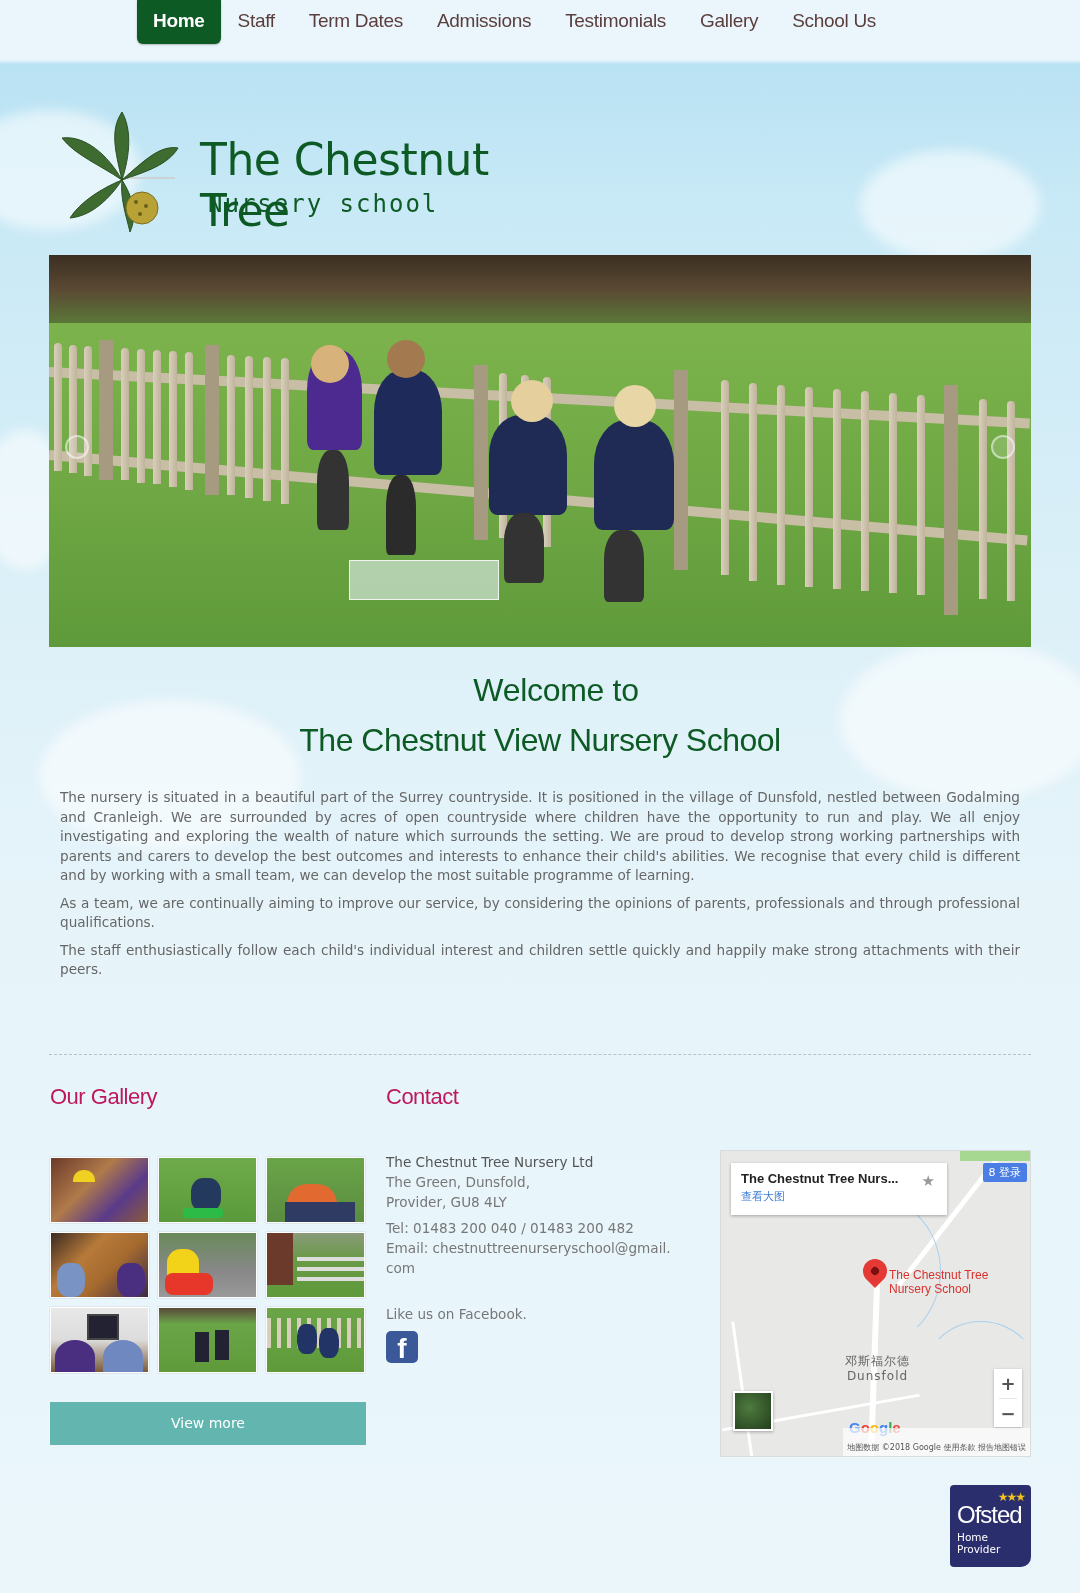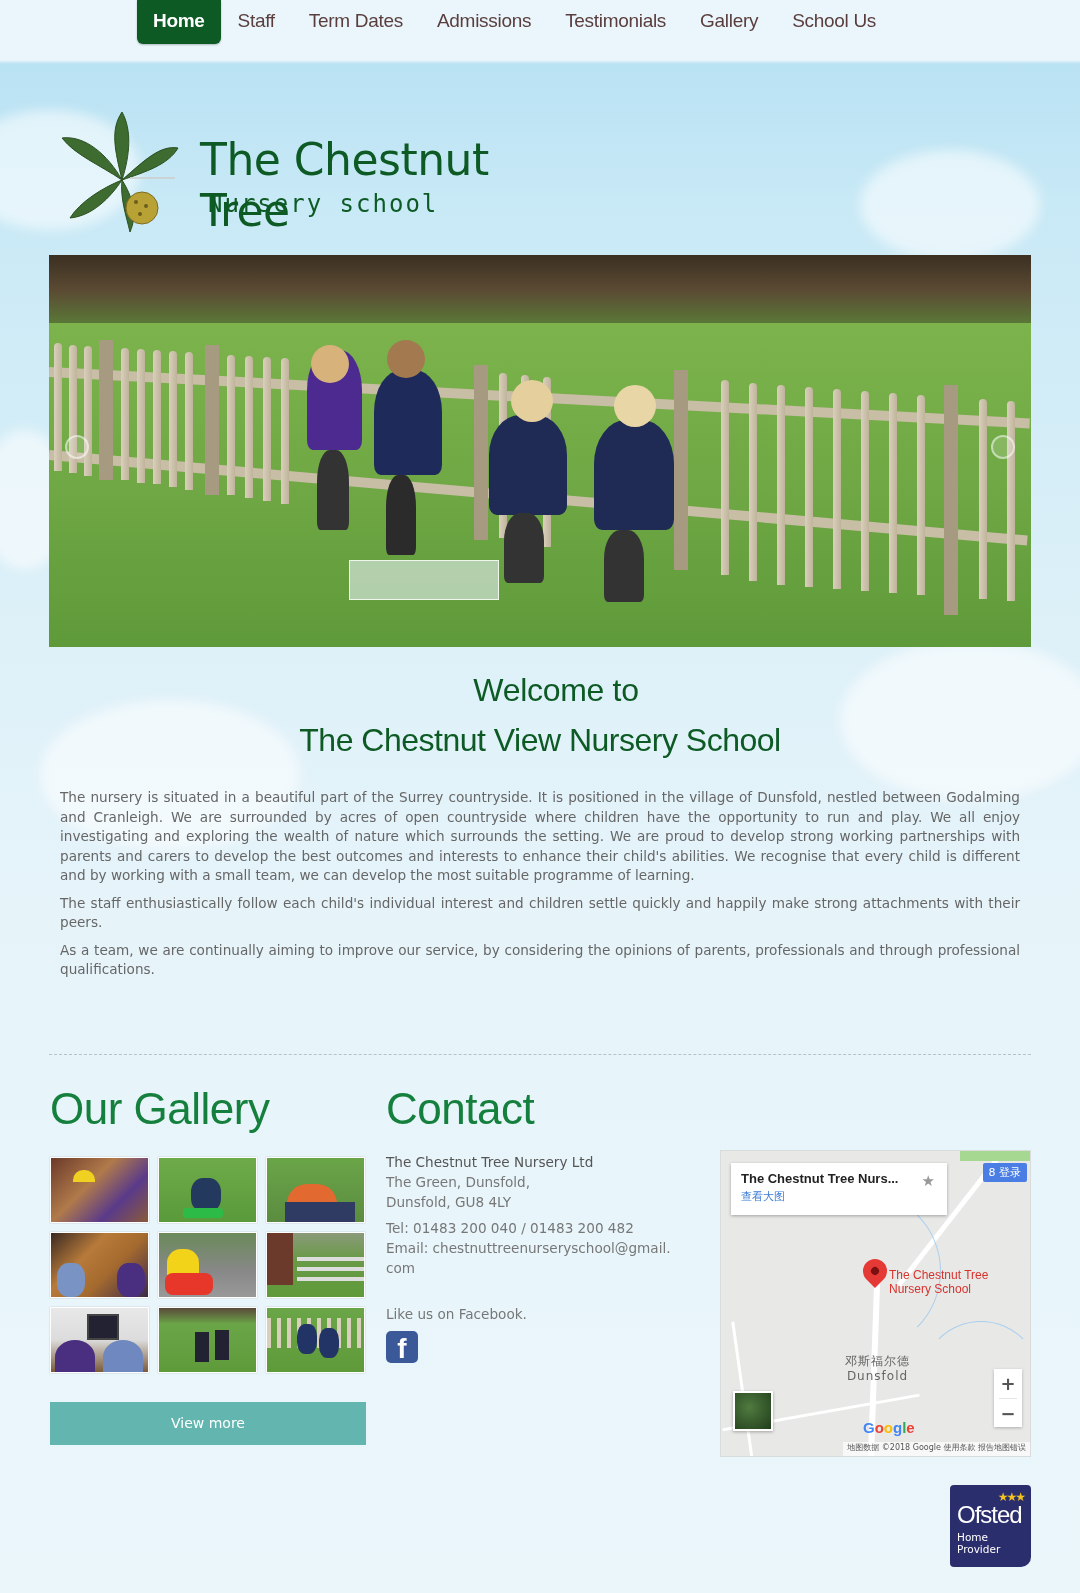--- a/index.html
+++ b/index.html
@@ -55,21 +55,21 @@
     .welcome { position: absolute; top: 665px; left: 0; width: 1080px; text-align: center; color: #0d5a25; font-family: "Liberation Sans", sans-serif; }
     .welcome .l1 { font-size: 32px; line-height: 50px; letter-spacing: -0.3px; margin-left: 32px; }
     .welcome .l2 { font-size: 32px; line-height: 50px; letter-spacing: -0.5px; }
 
     .intro { position: absolute; top: 788px; left: 60px; width: 960px; font-family: "DejaVu Sans", sans-serif; font-size: 13.6px; line-height: 19.5px; color: #666; text-align: justify; }
     .intro p { margin-bottom: 8px; }
 
     .divider { position: absolute; top: 1054px; left: 49px; width: 982px; border-top: 1px dashed #b5c3c7; }
 
     
-    .section-title { position: absolute; font-family: "Liberation Sans", sans-serif; font-size: 44px; color: #15803d; letter-spacing: -0.5px; }
+    .section-title { position: absolute; font-family: "Liberation Sans", sans-serif; font-size: 22px; color: #be185d; letter-spacing: -0.5px; }
     .gallery-grid { position: absolute; top: 1157px; left: 50px; width: 316px; display: grid; grid-template-columns: repeat(3, 99px); grid-auto-rows: 66px; column-gap: 9px; row-gap: 9px; }
     .thumb { border: 1px solid #fff; box-shadow: 0 0 1px rgba(0,0,0,0.3); cursor: pointer; position: relative; overflow: hidden; }
     .view-more { position: absolute; top: 1402px; left: 50px; width: 316px; height: 43px; background: #62b6af; color: #fff; font-size: 14px; text-align: center; line-height: 43px; cursor: pointer; font-family: "DejaVu Sans", sans-serif; }
 
     
     .contact { position: absolute; top: 1152px; left: 386px; width: 320px; font-family: "DejaVu Sans", sans-serif; font-size: 13.6px; line-height: 20px; color: #777; }
     .contact .company { color: #555; }
     .contact .gap { height: 6px; }
     .fb-icon { display: inline-block; margin-top: 7px; width: 32px; height: 32px; background: #3b5998; border-radius: 5px; color: #fff; font-family: "Liberation Sans", sans-serif; font-weight: bold; font-size: 28px; text-align: center; line-height: 36px; cursor: pointer; }
 
@@ -83,22 +83,22 @@
     .map .pin { position: absolute; left: 142px; top: 108px; width: 24px; height: 24px; background: #e53935; border-radius: 50% 50% 50% 0; transform: rotate(-45deg); cursor: pointer; }
     .map .pin::after { content: ""; position: absolute; left: 8px; top: 8px; width: 8px; height: 8px; background: #7a1010; border-radius: 50%; }
     .map .pin-label { position: absolute; left: 168px; top: 117px; color: #d8322d; font-size: 12px; line-height: 14px; font-family: "Liberation Sans", sans-serif; }
     .map .town { position: absolute; left: 124px; top: 203px; color: #666; font-size: 12px; text-align: center; letter-spacing: 1px; line-height: 15px; }
     .map .road { position: absolute; background: #fff; }
     .map .water { position: absolute; border: 1.5px solid #a9cfee; border-radius: 50%; }
     .map .zoom-ctrl { position: absolute; right: 8px; top: 218px; width: 28px; height: 58px; background: #fff; box-shadow: 0 1px 3px rgba(0,0,0,0.25); }
     .map .zoom-ctrl div { height: 29px; text-align: center; line-height: 29px; font-size: 18px; color: #555; cursor: pointer; font-weight: bold; }
     .map .zoom-ctrl .sep { height: 0; border-top: 1px solid #e5e5e5; margin: 0 5px; }
     .map .sat { position: absolute; left: 12px; top: 240px; width: 40px; height: 40px; background: radial-gradient(circle at 40% 40%, #4f7b3f, #223d1c); border: 2px solid #fff; box-shadow: 0 1px 3px rgba(0,0,0,0.3); cursor: pointer; }
-    .map .google { position: absolute; left: 128px; top: 268px; font-family: "Liberation Sans", sans-serif; font-size: 15px; font-weight: bold; margin-left: 14px; }
-    .map .footer-text { position: absolute; right: 0; bottom: 0; height: 14px; background: rgba(255,255,255,0.7); font-size: 8px; color: #555; padding: 0 4px; white-space: nowrap; }
+    .map .google { position: absolute; left: 128px; top: 268px; font-family: "Liberation Sans", sans-serif; font-size: 15px; font-weight: bold; }
+    .map .footer-text { position: absolute; right: 0; bottom: 0; height: 14px; background: rgba(255,255,255,0.7); font-size: 8px; color: #555; padding: 14px 4px; white-space: nowrap; }
 
     
     .footer { position: absolute; top: 1500px; left: 0; width: 1080px; text-align: center; font-family: "DejaVu Sans", sans-serif; font-size: 13.5px; line-height: 20px; color: #aaa; }
     .ofsted { position: absolute; top: 1485px; left: 950px; width: 81px; height: 82px; background: #2b2e6c; border-radius: 4px 4px 10px 4px; color: #fff; padding: 6px 7px; cursor: pointer; }
     .ofsted .stars { color: #f2c31c; font-size: 12px; text-align: right; letter-spacing: -2px; height: 12px; line-height: 12px; }
     .ofsted .brand { font-family: "Liberation Sans", sans-serif; font-size: 24px; line-height: 24px; letter-spacing: -1px; }
     .ofsted .grade { font-size: 10.5px; line-height: 12px; margin-top: 4px; }
   </style>
 </head>
 <body>
@@ -192,22 +192,22 @@
   <div class="hero-arrow" style="right:16px;"></div>
 </div>
 
 <div class="welcome">
   <div class="l1">Welcome to</div>
   <div class="l2">The Chestnut View Nursery School</div>
 </div>
 
 <div class="intro">
   <p>The nursery is situated in a beautiful part of the Surrey countryside. It is positioned in the village of Dunsfold, nestled between Godalming and Cranleigh. We are surrounded by acres of open countryside where children have the opportunity to run and play. We all enjoy investigating and exploring the wealth of nature which surrounds the setting. We are proud to develop strong working partnerships with parents and carers to develop the best outcomes and interests to enhance their child's abilities. We recognise that every child is different and by working with a small team, we can develop the most suitable programme of learning.</p>
+  <p>As a team, we are continually aiming to improve our service, by considering the opinions of parents, professionals and through professional qualifications.</p>
   <p>The staff enthusiastically follow each child's individual interest and children settle quickly and happily make strong attachments with their peers.</p>
-  <p>As a team, we are continually aiming to improve our service, by considering the opinions of parents, professionals and through professional qualifications.</p>
 </div>
 
 <div class="divider"></div>
 
 <div class="section-title" style="top:1084px;left:50px;">Our Gallery</div>
 <div class="gallery-grid">
   <div class="thumb" style="background:linear-gradient(135deg,#6b3a2a 0%,#b07a4a 40%,#5a3a8a 70%,#8a5a3a 100%);" title="children playing indoors with yellow helmet">
     <div style="position:absolute;left:22px;top:12px;width:22px;height:12px;background:#f0d020;border-radius:10px 10px 0 0;"></div>
   </div>
   <div class="thumb" style="background:linear-gradient(180deg,#6eaa4a 0%,#5a9a3a 100%);" title="child on ride-on toy on grass">
@@ -244,21 +244,21 @@
     <div style="position:absolute;left:30px;top:16px;width:20px;height:30px;background:#223366;border-radius:40%;"></div>
     <div style="position:absolute;left:52px;top:20px;width:20px;height:30px;background:#223366;border-radius:40%;"></div>
   </div>
 </div>
 <div class="view-more">View more</div>
 
 <div class="section-title" style="top:1084px;left:386px;">Contact</div>
 <div class="contact">
   <div class="company">The Chestnut Tree Nursery Ltd</div>
   <div>The Green, Dunsfold,</div>
-  <div>Dunsfold, GU8 4LY</div>
+  <div>Provider, GU8 4LY</div>
   <div class="gap"></div>
   <div>Tel: 01483 200 040 / 01483 200 482</div>
   <div>Email: chestnuttreenurseryschool@gmail.</div>
   <div>com</div>
   <div style="height:26px"></div>
   <div>Like us on Facebook.</div>
   <div class="fb-icon">f</div>
 </div>
 
 <div class="map">

